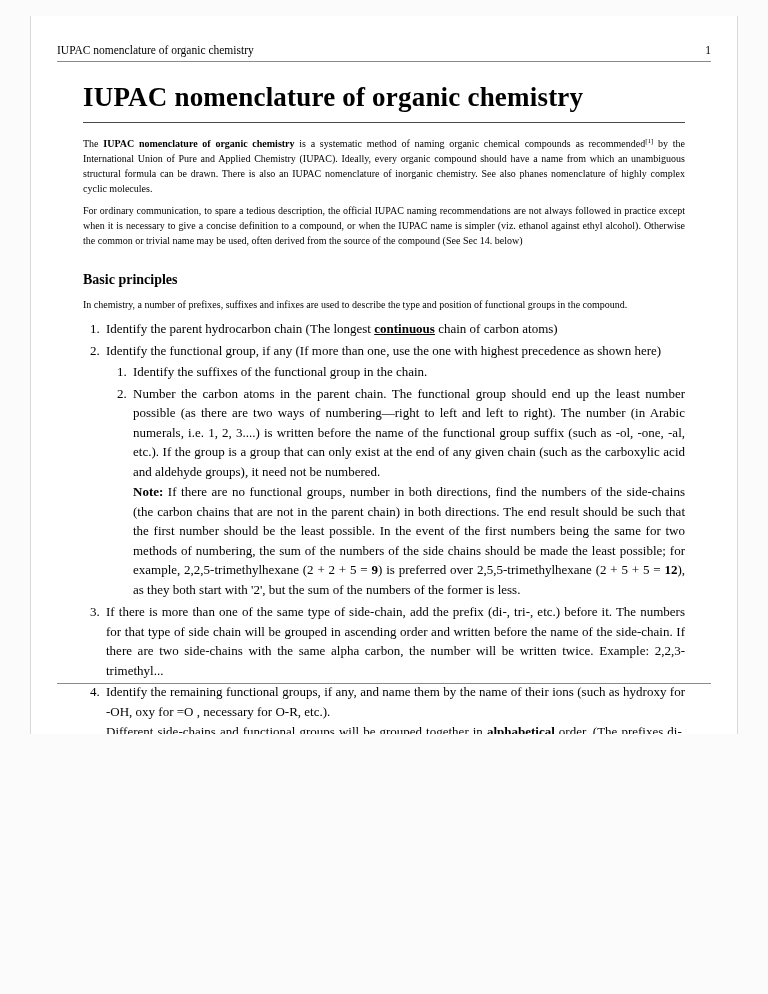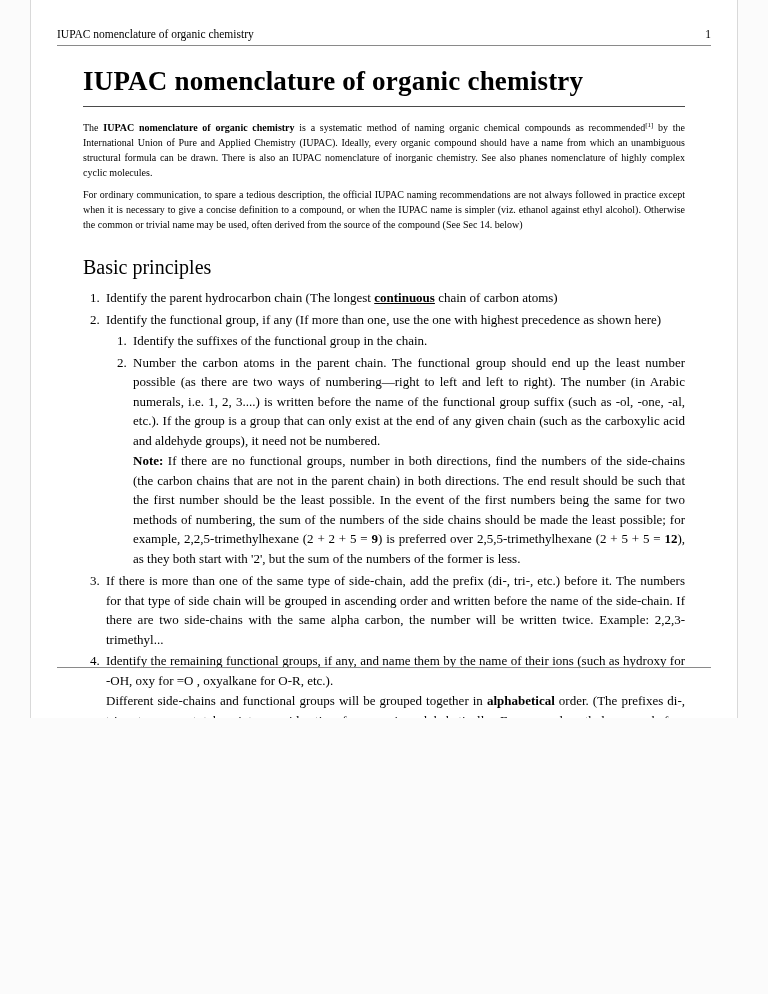--- a/index.html
+++ b/index.html
@@ -8,21 +8,21 @@
     width: 768px;
     height: 994px;
     margin: 0 auto;
     font-family: "Liberation Serif", serif;
     color: #000;
   }
   .sheet {
     position: relative;
     width: 708px;
     height: 718px;
-    margin: 0 auto;
+    margin: 16px auto;
     background: #ffffff;
     border-left: 1px solid #d9d9d9;
     border-right: 1px solid #d9d9d9;
     overflow: hidden;
   }
   .running-header {
     display: flex;
     justify-content: space-between;
     align-items: baseline;
     padding: 28px 26px 5px 26px;
@@ -46,22 +46,22 @@
     border-bottom: 1px solid #4a4a4a;
     margin-bottom: 13px;
   }
   .para {
     font-size: 10px;
     line-height: 1.5;
     text-align: justify;
     margin: 7px 0;
   }
   h2.section {
-    font-size: 20px;
-    font-weight: normal;
+    font-size: 14px;
+    font-weight: bold;
     margin: 24px 0 9px 0;
   }
   ol.steps {
     margin: 6px 0 0 0;
     padding-left: 20px;
     font-size: 13px;
     line-height: 1.5;
   }
   ol.steps > li { padding-left: 3px; margin-bottom: 2px; }
   ol.sub { padding-left: 24px; margin: 2px 0 3px 0; }
@@ -83,20 +83,21 @@
 
   <div class="content">
 
     <h1 class="title">IUPAC nomenclature of organic chemistry</h1>
 
     <p class="para"><span>The </span><span style="font-weight: bold;">IUPAC nomenclature of organic chemistry</span><span> is a systematic method of naming organic chemical compounds as recommended</span><sup>[1]</sup><span> by the International Union of Pure and Applied Chemistry (IUPAC). Ideally, every organic compound should have a name from which an unambiguous structural formula can be drawn. There is also an IUPAC nomenclature of inorganic chemistry. See also phanes nomenclature of highly complex cyclic molecules.</span></p>
     <p class="para"><span>For ordinary communication, to spare a tedious description, the official IUPAC naming recommendations are not always followed in practice except when it is necessary to give a concise definition to a compound, or when the IUPAC name is simpler (viz. ethanol against ethyl alcohol). Otherwise the common or trivial name may be used, often derived from the source of the compound (See Sec 14. below)</span></p>
 
     <h2 class="section">Basic principles</h2>
 
+    <p class="para"><span>In chemistry, a number of prefixes, suffixes and infixes are used to describe the type and position of functional groups in the compound.</span></p>
 
     <ol class="steps">
       <li>
         <div class="li-para"><span>Identify the parent hydrocarbon chain (The longest </span><span style="font-weight: bold; text-decoration: underline;">continuous</span><span> chain of carbon atoms)</span></div>
       </li>
       <li>
         <div class="li-para"><span>Identify the functional group, if any (If more than one, use the one with highest precedence as shown here)</span></div>
         <ol class="sub">
           <li>
             <div class="li-para"><span>Identify the suffixes of the functional group in the chain.</span></div>
@@ -104,21 +105,21 @@
           <li>
             <div class="li-para"><span>Number the carbon atoms in the parent chain. The functional group should end up the least number possible (as there are two ways of numbering—right to left and left to right). The number (in Arabic numerals, i.e. 1, 2, 3....) is written before the name of the functional group suffix (such as -ol, -one, -al, etc.). If the group is a group that can only exist at the end of any given chain (such as the carboxylic acid and aldehyde groups), it need not be numbered.</span></div>
             <div class="li-para"><span style="font-weight: bold;">Note:</span><span> If there are no functional groups, number in both directions, find the numbers of the side-chains (the carbon chains that are not in the parent chain) in both directions. The end result should be such that the first number should be the least possible. In the event of the first numbers being the same for two methods of numbering, the sum of the numbers of the side chains should be made the least possible; for example, 2,2,5-trimethylhexane (2 + 2 + 5 = </span><span style="font-weight: bold;">9</span><span>) is preferred over 2,5,5-trimethylhexane (2 + 5 + 5 = </span><span style="font-weight: bold;">12</span><span>), as they both start with '2', but the sum of the numbers of the former is less.</span></div>
           </li>
         </ol>
       </li>
       <li>
         <div class="li-para"><span>If there is more than one of the same type of side-chain, add the prefix (di-, tri-, etc.) before it. The numbers for that type of side chain will be grouped in ascending order and written before the name of the side-chain. If there are two side-chains with the same alpha carbon, the number will be written twice. Example: 2,2,3-trimethyl...</span></div>
       </li>
       <li>
-        <div class="li-para"><span>Identify the remaining functional groups, if any, and name them by the name of their ions (such as hydroxy for -OH, oxy for =O , oxyalkane for O-R, etc.).</span></div>
+        <div class="li-para"><span>Identify the remaining functional groups, if any, and name them by the name of their ions (such as hydroxy for -OH, oxy for =O , necessary for O-R, etc.).</span></div>
         <div class="li-para"><span>Different side-chains and functional groups will be grouped together in </span><span style="font-weight: bold;">alphabetical</span><span> order. (The prefixes di-, tri-, etc. are not taken into consideration for grouping alphabetically. For example, ethyl comes before dihydroxy or dimethyl, as the "e" in "ethyl" precedes the "h" in "dihydroxy" and the "m" in "dimethyl" alphabetically. The "di" is not considered in either case). In the case of there being both side chains and secondary functional groups, they should be written mixed together in one group rather than in two separate groups.</span></div>
       </li>
 
     </ol>
 
   </div>
 
   <div class="footer-rule"></div>
 </div>
 

